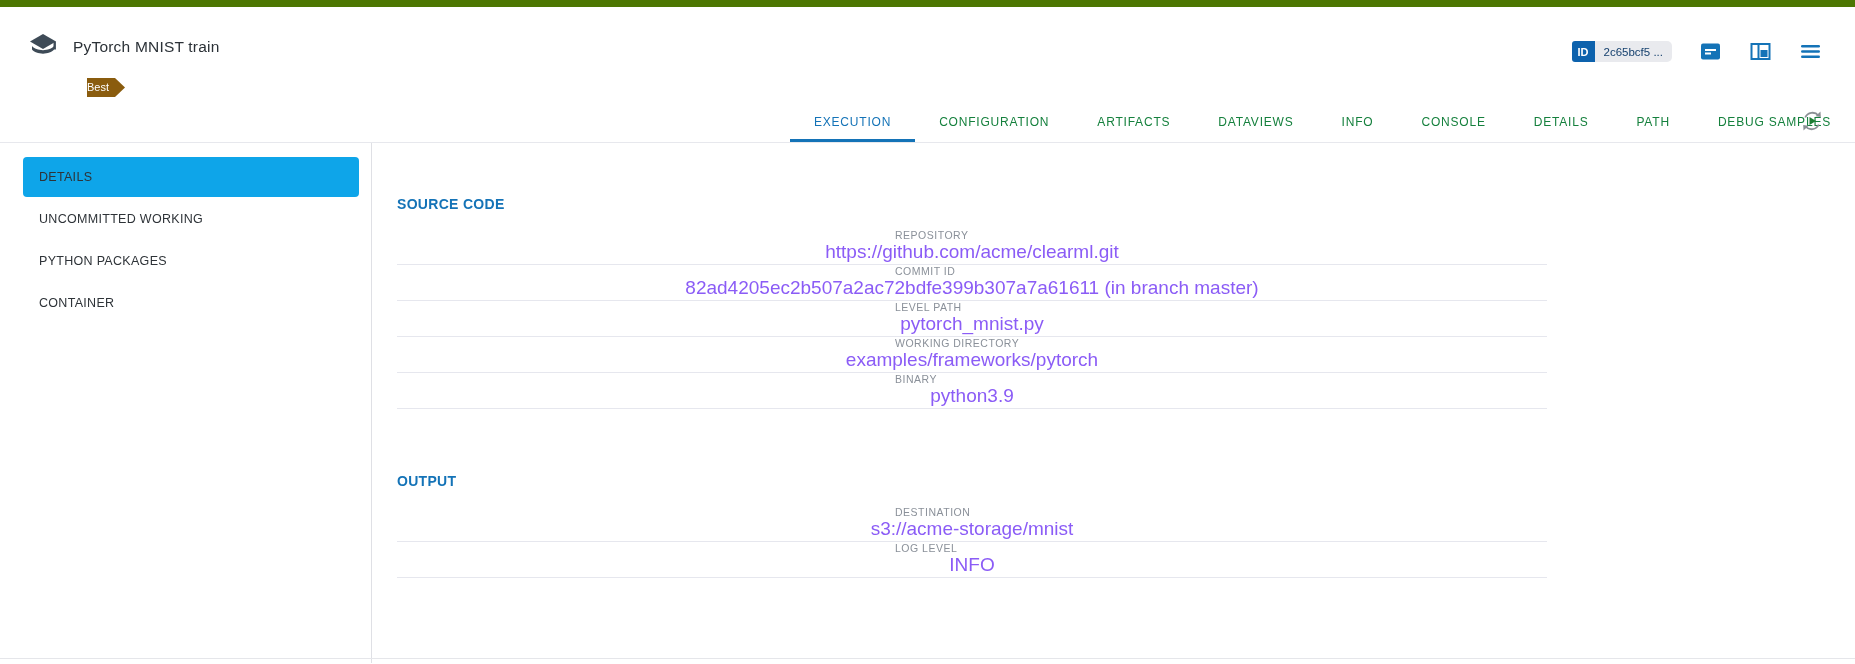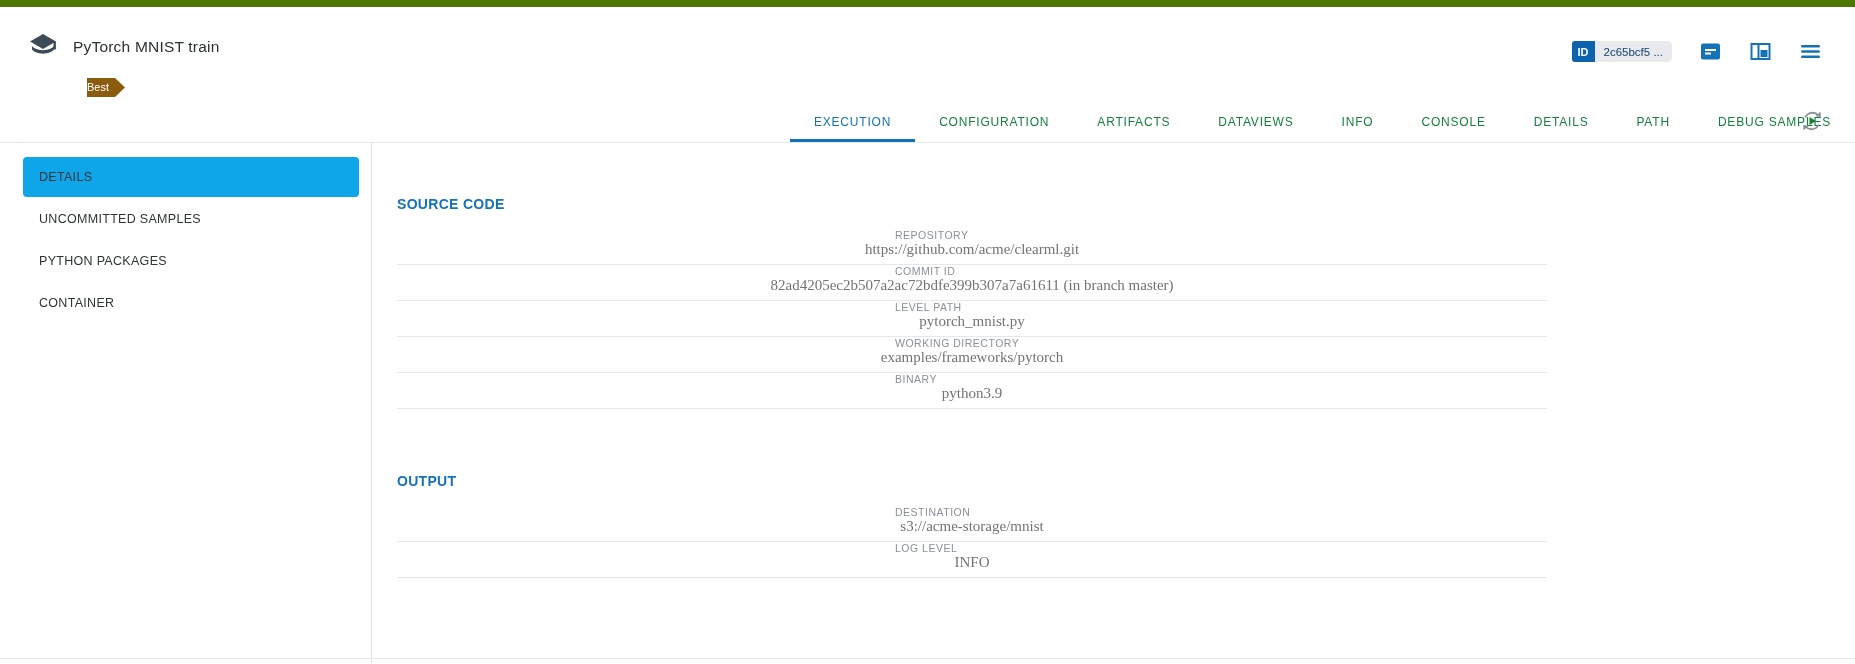--- a/index.html
+++ b/index.html
@@ -44,21 +44,21 @@
                padding-left:16px; font-size:12.5px; letter-spacing:.3px; color:#2e3338; cursor:pointer; }
   .side-item.active { background:#0ea5e9; }
 
   .main { flex:1; padding:53px 0 8px 25px; }
   .section { width:1150px; }
   .section + .section { margin-top:64px; }
   .section-title { color:#1473b7; font-size:14px; font-weight:700; letter-spacing:.3px; }
   .rows { margin-top:17px; }
   .row { height:36px; display:flex; align-items:center; border-bottom:1px solid #e6e7ee;flex-direction:column; }
   .row-label { width:154px; flex:none; font-size:10.5px; letter-spacing:.5px; color:#8a9099; }
-  .row-value { font-size:15px; color:#737373;font-family:Liberation Serif, serif; }
+  .row-value { font-size:19px; color:#8b5cf6; }
 
   .bottom-line { position:absolute; left:0; right:0; top:658px; height:1px; background:#e5e6ea; }
 </style>
 </head>
 <body>
 
 <div class="page">
   <div class="topbar"></div>
   <div class="ribbon">
     <span>PUBLISHED</span>
@@ -116,21 +116,21 @@
       <path d="M19.8 16.5 A8 8 0 0 1 6.5 18.5" fill="none" stroke="#8a8f94" stroke-width="1.8"></path>
       <path d="M21.5 3.5 L21.8 9 L16.5 8.2 Z" fill="#8a8f94"></path>
       <path d="M4.5 22.5 L4.2 17 L9.5 17.8 Z" fill="#8a8f94"></path>
       <path d="M10.5 9 L17 13 L10.5 17 Z" fill="#1e7e34"></path>
     </svg>
   </div>
 
   <div class="content">
     <div class="sidebar">
         <div class="side-item active">DETAILS</div>
-        <div class="side-item">UNCOMMITTED SAMPLES</div>
+        <div class="side-item">UNCOMMITTED WORKING</div>
         <div class="side-item">PYTHON PACKAGES</div>
         <div class="side-item">CONTAINER</div>
       </div>
     <div class="main">
         <div class="section">
           <div class="section-title">SOURCE CODE</div>
           <div class="rows">
             <div class="row">
               <div class="row-label">REPOSITORY</div>
               <div class="row-value">https://github.com/acme/clearml.git</div>

